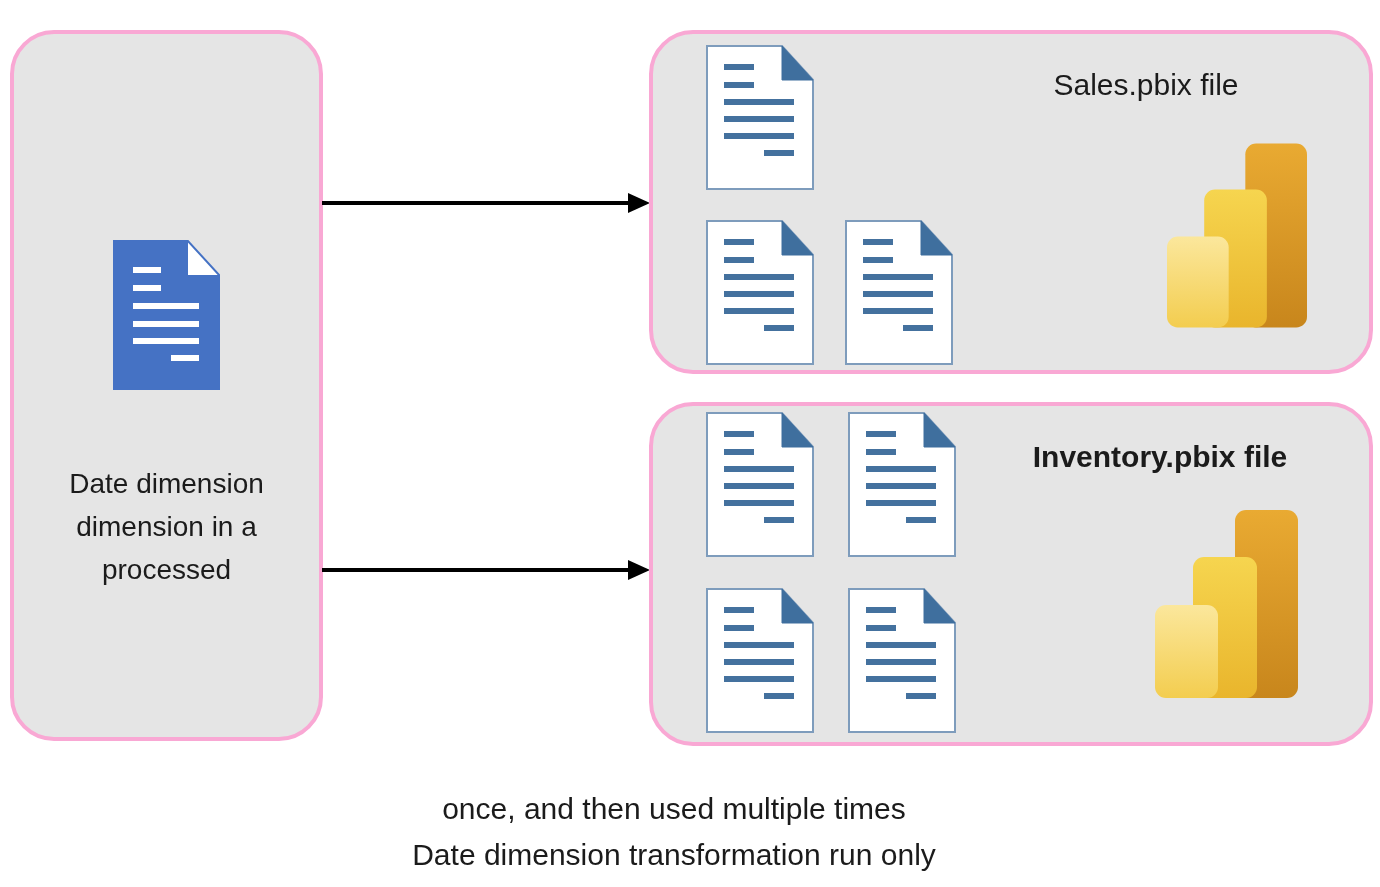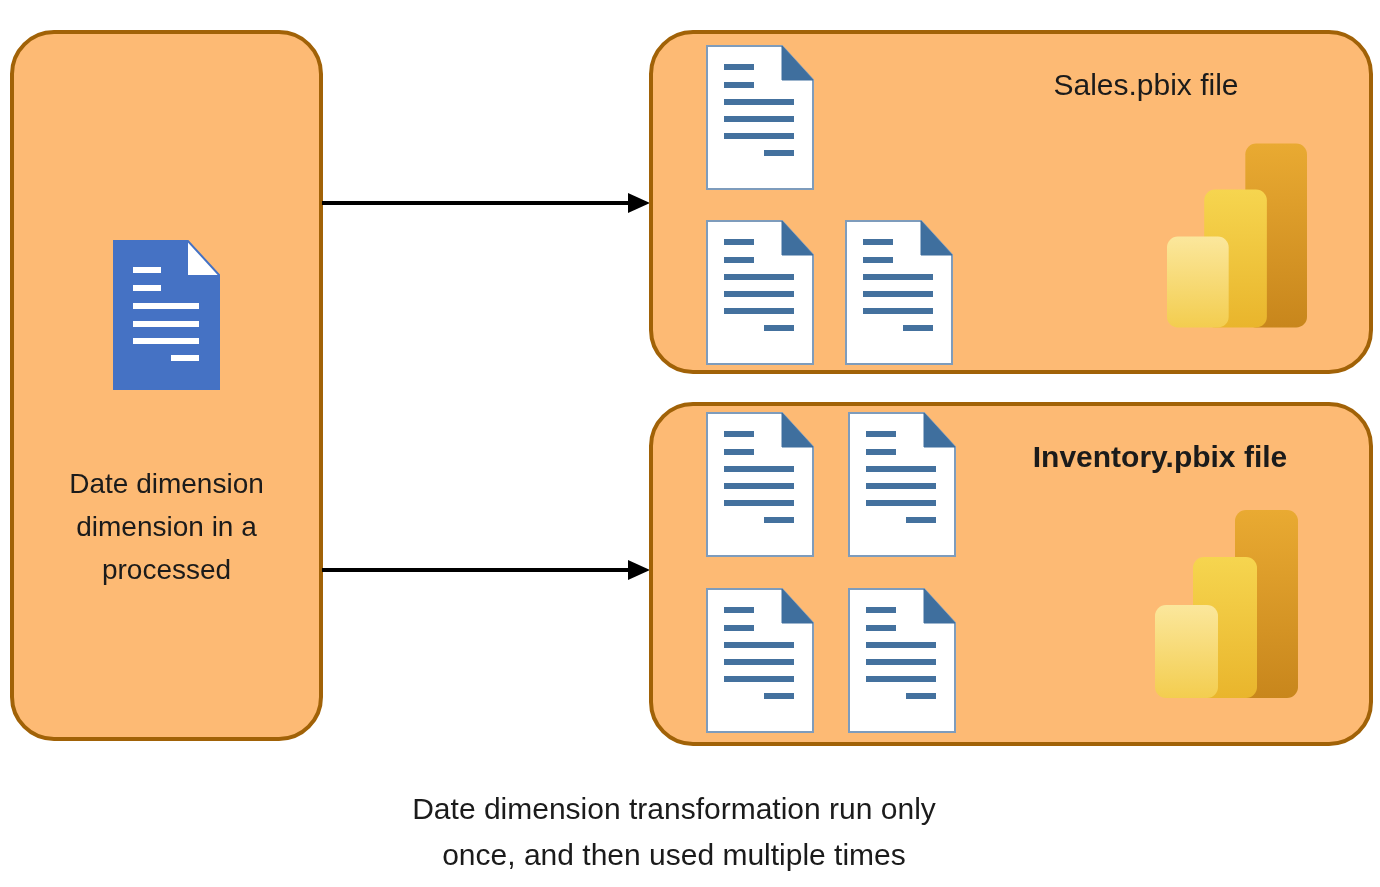--- a/index.html
+++ b/index.html
@@ -1,21 +1,21 @@
 <!DOCTYPE html>
 <html><head>
 <meta charset="utf-8">
 <style>
   html,body{margin:0;padding:0;}
   body{
     width:1380px;height:887px;position:relative;background:#ffffff;
     font-family:"Liberation Sans", sans-serif;color:#1b1b1b;overflow:hidden;
   }
   .panel{
-    position:absolute;background:#fdba74;border:4px solid #a16207;
+    position:absolute;background:#e5e5e5;border:4px solid #f9a8d4;
     border-radius:44px;box-sizing:border-box;
   }
   #source-panel{left:10px;top:30px;width:313px;height:711px;padding-left:29px;}
   #sales-panel{left:649px;top:30px;width:724px;height:344px;}
   #inventory-panel{left:649px;top:402px;width:724px;height:344px;}
 
   .doc{position:absolute;display:block;}
   .source-label{
     position:absolute;left:0;top:428px;width:100%;text-align:center;
     font-size:28px;line-height:43px;color:#1b1b1b;
@@ -137,15 +137,15 @@
     </svg>
   <svg class="doc" style="left:195px;top:182px" width="108" height="145">
       <use href="#doc-white"></use>
     </svg>
   <svg class="doc" style="left:502px;top:104px" width="143" height="188">
       <use href="#pbi-logo"></use>
     </svg>
 </div>
 
 <div class="caption">
+  <div>once, and then used multiple times</div>
   <div>Date dimension transformation run only</div>
-  <div>once, and then used multiple times</div>
 </div>
 
 </body></html>

